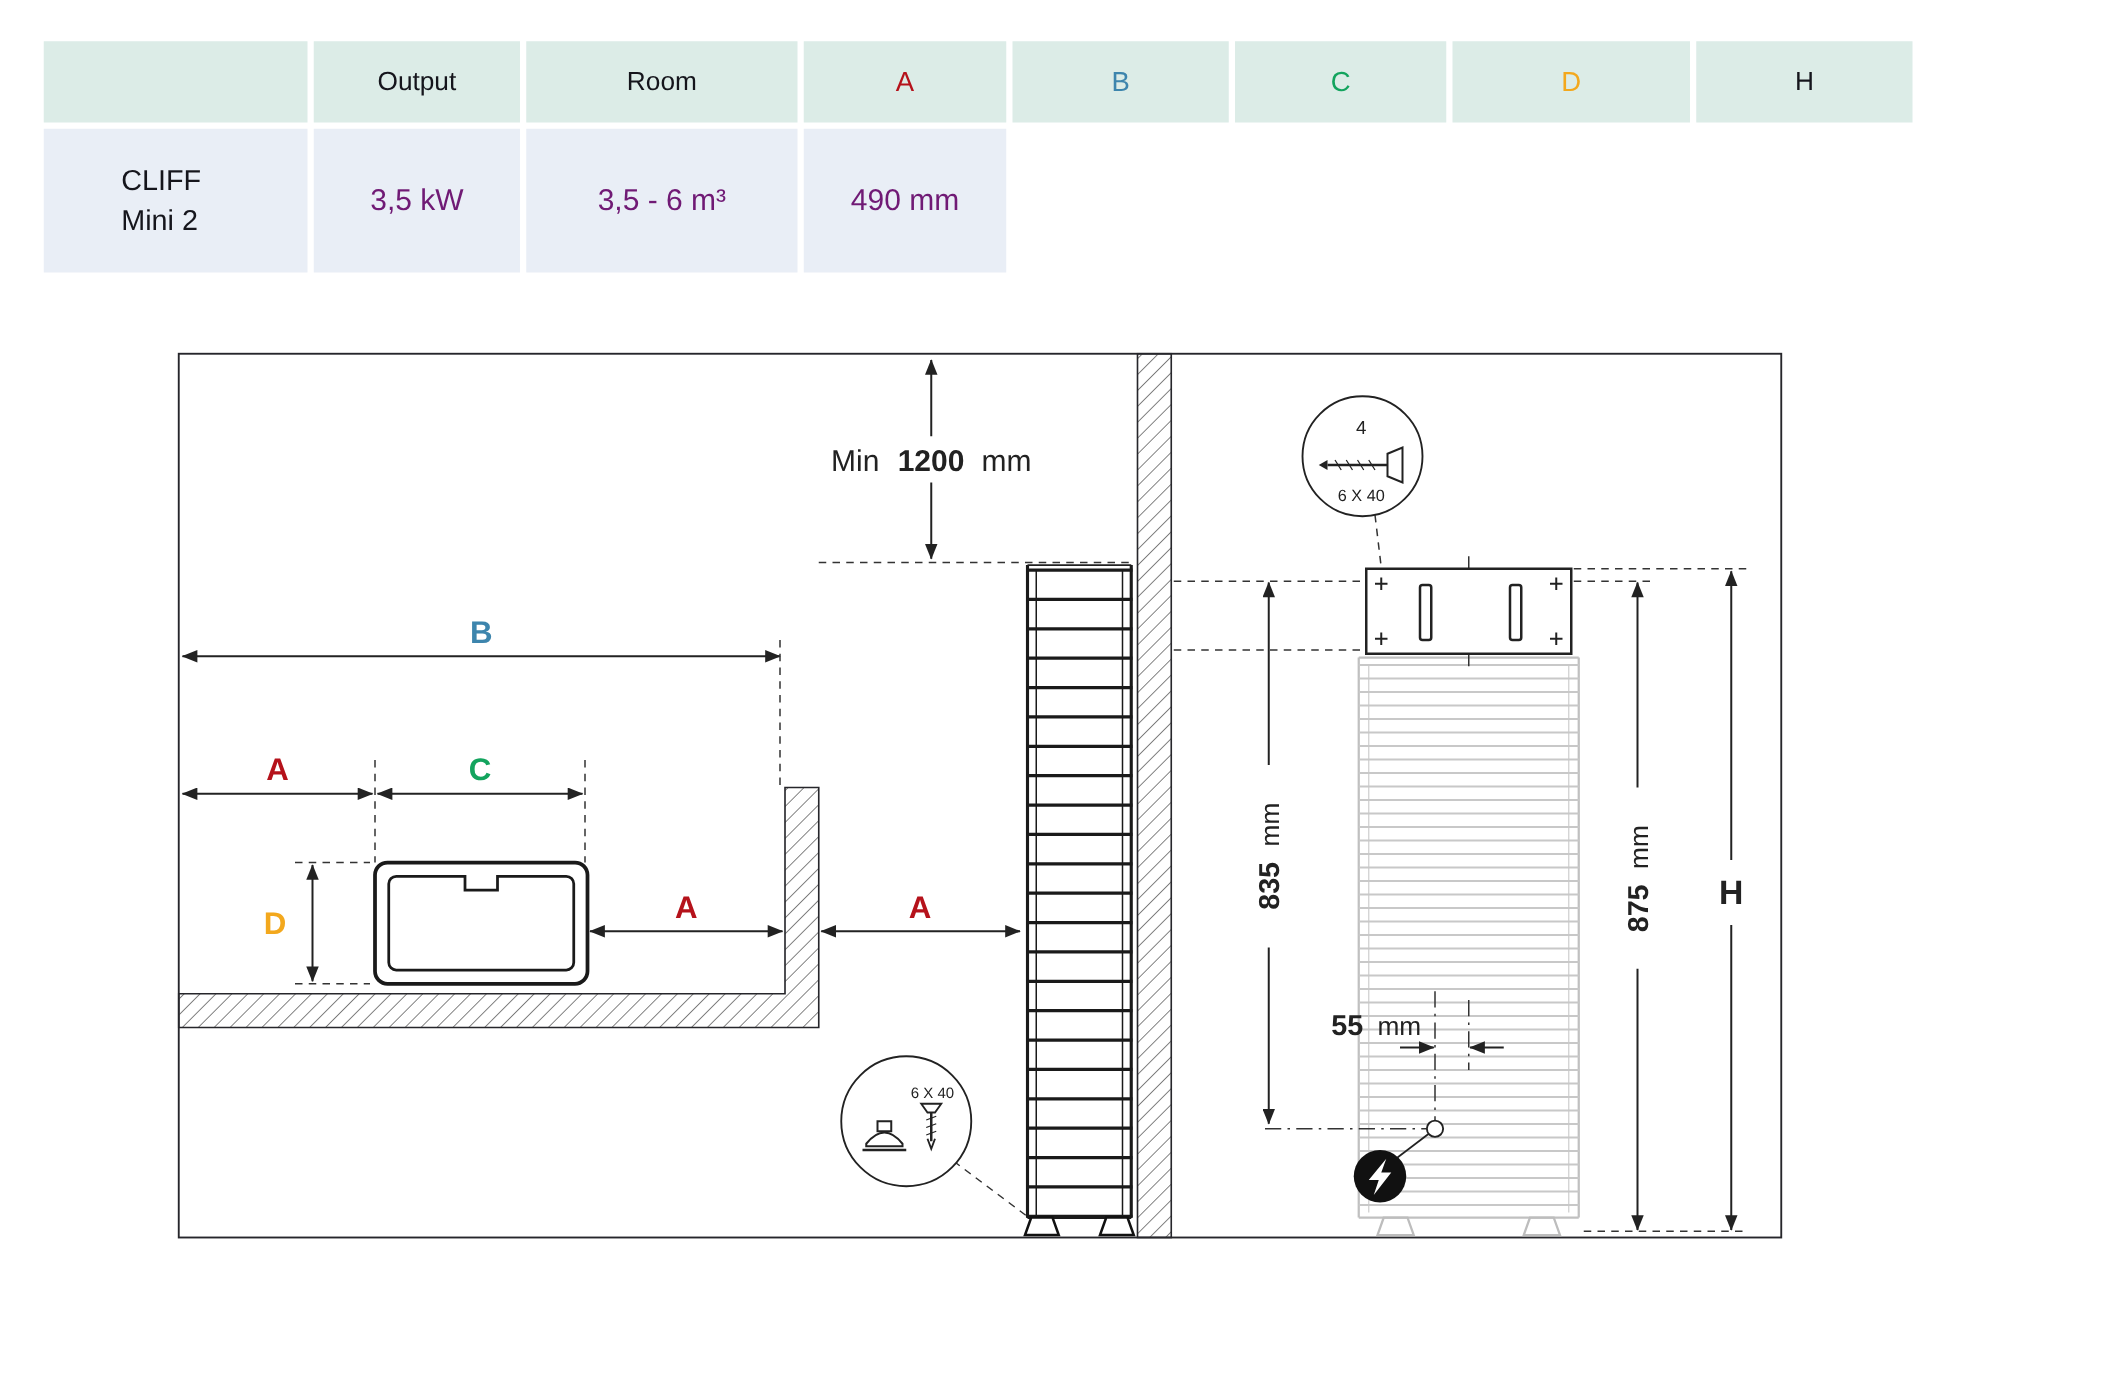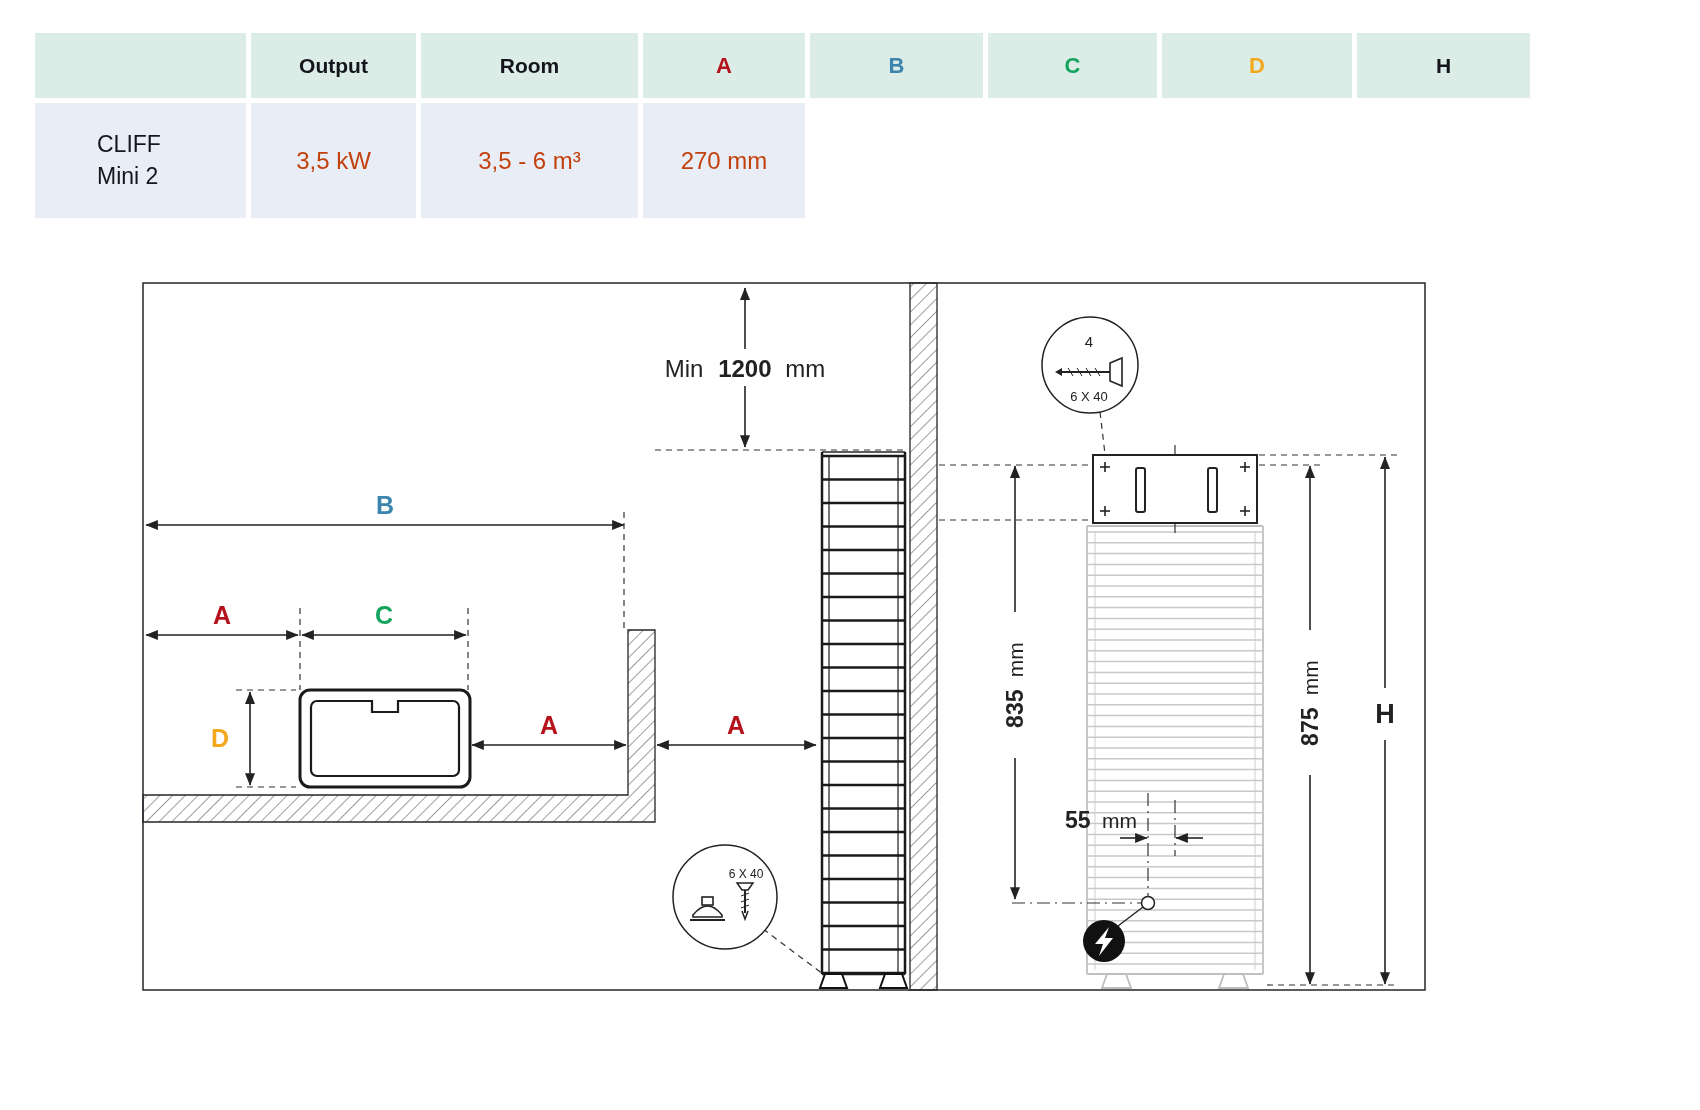--- a/index.html
+++ b/index.html
@@ -4,27 +4,27 @@
 <style>
   * { margin:0; padding:0; box-sizing:border-box; }
   html,body { width:1700px; height:1110px; background:#ffffff;
     font-family:"Liberation Sans", sans-serif; position:relative; overflow:hidden; }
 
   
   .spec-table { position:absolute; left:35px; top:33px; display:grid;
     grid-template-columns:211px 165px 217px 162px 173px 169px 190px 173px;
     grid-template-rows:65px 115px; gap:5px; }
   .th { background:var(--c-header_bg,#dcece7); display:flex; align-items:center;
-    justify-content:center; font-weight:bold; font-size:21px; color:#15151c; }
+    justify-content:center; font-weight:normal; font-size:21px; color:#15151c; }
   .th.col-a{ color:var(--c-a,#b5121b); font-size:22px; }
   .th.col-b{ color:var(--c-b,#3d85ad); font-size:22px; }
   .th.col-c{ color:var(--c-c,#13a45e); font-size:22px; }
   .th.col-d{ color:var(--c-d,#f3a81d); font-size:22px; }
   .td { background:var(--c-row_bg,#e9eef6); display:flex; align-items:center;
-    justify-content:center; font-size:24px; color:#c2410c; }
+    justify-content:center; font-size:24px; color:#701a75; }
   .td.name { flex-direction:column; align-items:flex-start; justify-content:center;
     padding-left:62px; font-weight:normal; color:#15151c; font-size:23px; line-height:1.35; }
 
   
   #diagram { position:absolute; left:0; top:0; }
   svg text { font-family:"Liberation Sans", sans-serif; fill:#222; }
   .outline { fill:none; stroke:#26262b; stroke-width:1.5; }
   .wall    { stroke:#26262b; stroke-width:1.3; }
   .dim     { stroke:#222; stroke-width:1.6; fill:none; }
   .dash    { stroke:#333; stroke-width:1.2; stroke-dasharray:6 5; fill:none; }
@@ -44,21 +44,21 @@
   <div class="th col-c">C</div>
   <div class="th col-d">D</div>
   <div class="th">H</div>
 
   <div class="td name">
     <span>CLIFF</span>
     <span>Mini 2</span>
   </div>
   <div class="td">3,5 kW</div>
   <div class="td">3,5 - 6 m³</div>
-  <div class="td">270 mm</div>
+  <div class="td">490 mm</div>
 </div>
 
 <svg id="diagram" viewBox="0 0 1700 1110" width="1700" height="1110">
   <defs>
     <marker id="arr" viewBox="0 0 10 8" refX="9.5" refY="4" markerWidth="13" markerHeight="10" markerUnits="userSpaceOnUse" orient="auto-start-reverse">
       <path d="M0 0 L10 4 L0 8 Z" fill="#222"></path>
     </marker>
     <pattern id="hatch" width="9" height="9" patternUnits="userSpaceOnUse" patternTransform="rotate(45)">
       <line x1="0" y1="0" x2="0" y2="9" stroke="#4a4a4a" stroke-width="1.1"></line>
     </pattern>

